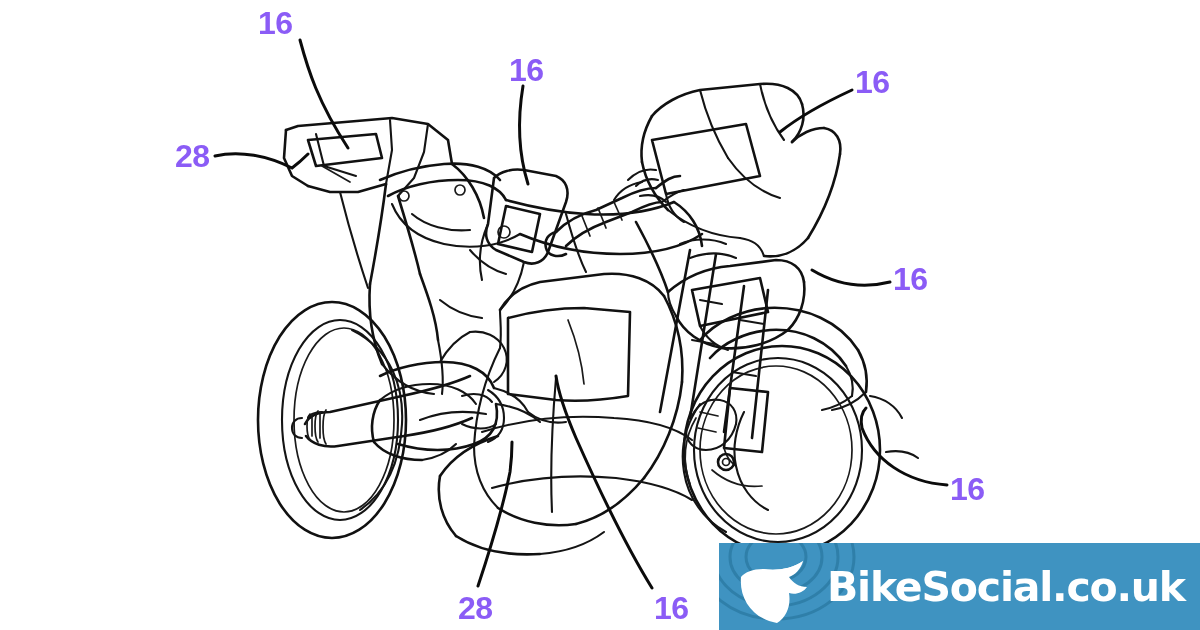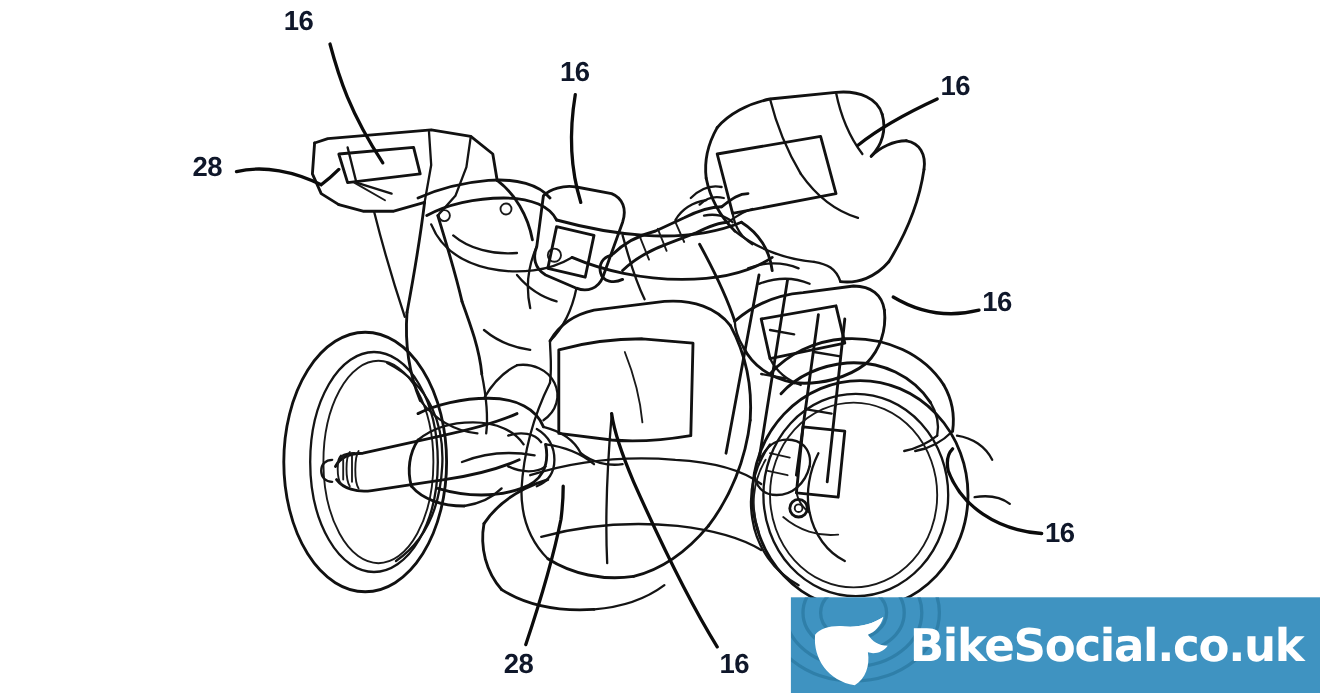--- a/index.html
+++ b/index.html
@@ -49,22 +49,22 @@
   .leader {
     fill: none;
     stroke: #0b0b0b;
     stroke-width: 3.0;
     stroke-linecap: round;
   }
   .numlabel {
     position: absolute;
     font-family: "Liberation Sans", sans-serif;
     font-weight: bold;
-    font-size: 25px;
-    color: #0f172a;
+    font-size: 32px;
+    color: #8b5cf6;
     letter-spacing: -0.5px;
     line-height: 1;
     white-space: nowrap;
     user-select: none;
   }
 
   
   #watermark {
     position: absolute;
     left: 687px;

